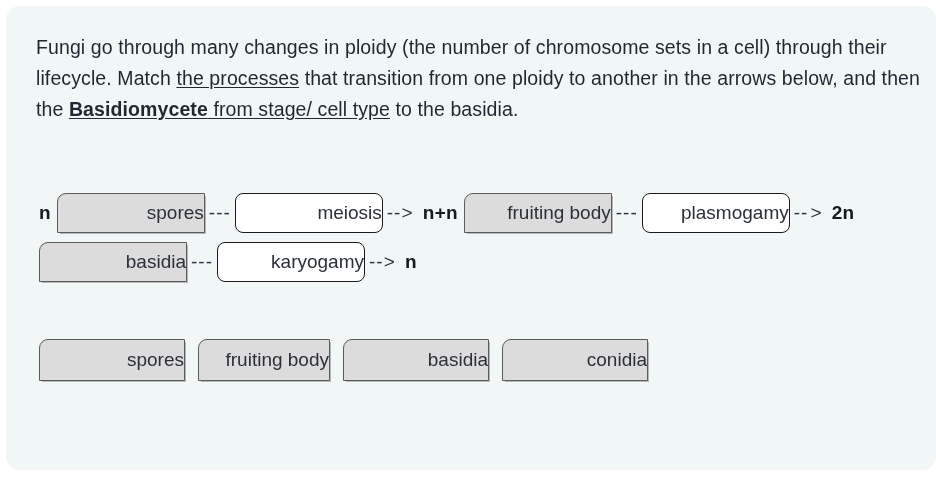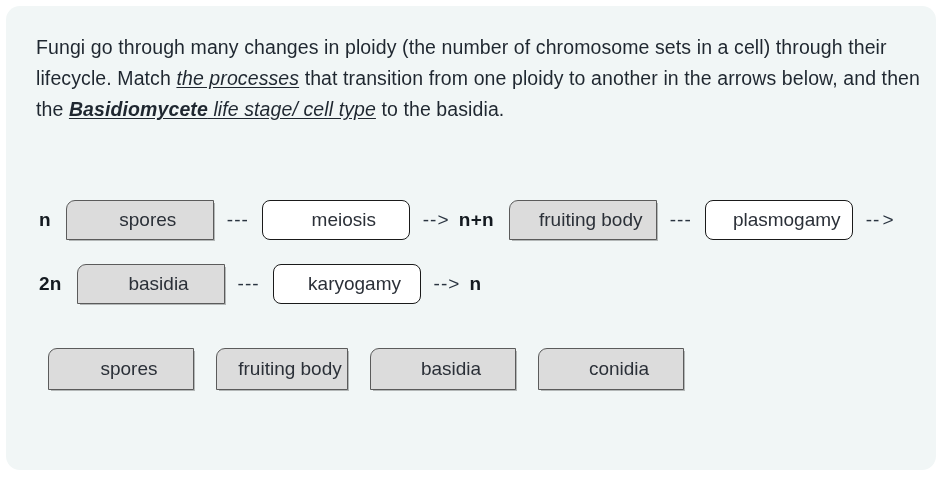--- a/index.html
+++ b/index.html
@@ -30,21 +30,21 @@
   .prompt {
     position: absolute;
     left: 30px;
     top: 26px;
     width: 890px;
     font-size: 19.5px;
     line-height: 31px;
     color: #1f2730;
     letter-spacing: .1px;
   }
-  .prompt .u { text-decoration: underline; text-underline-offset: 2px; font-style: italic; }
+  .prompt .u { text-decoration: underline; text-underline-offset: 2px; }
   .prompt .b { font-weight: bold; margin-top: 9px; }
 
   
   .flow {
     position: absolute;
     left: 30px;
     top: 182px;
     width: 892px;
     font-size: 19px;
     line-height: 48px;
@@ -67,25 +67,25 @@
     padding: 0 1px;
     font-family: "Liberation Sans", sans-serif;
   }
 
   
   .tok {
     display: inline-block;
     box-sizing: border-box;
     height: 40px;
     line-height: 38px;
-    text-align: center;
+    text-align: right;
     font-size: 19px;
     color: #2b3038;
     vertical-align: middle;
-    margin: 12px;
+    margin: 3px;
     padding-left: 16px;
   }
   .tok.proc {                 
     background: #ffffff;
     border: 1px solid #1a1a1a;
     border-radius: 8px;
   }
   .tok.stage {                
     background: #dcdcdc;
     border: 1px solid #5b5b5b;
@@ -121,21 +121,21 @@
   .b-fruiting   { width: 132px; }
   .b-basidia    { width: 146px; }
   .b-conidia    { width: 146px; }
 </style>
 </head>
 <body>
 
 <div class="question-card">
 
   <div class="prompt">
-    <span>Fungi go through many changes in ploidy (the number of chromosome sets in a cell) through their lifecycle. Match </span><span class="u">the processes</span><span> that transition from one ploidy to another in the arrows below, and then the </span><span class="u b">Basidiomycete</span><span class="u"> life stage/ cell type</span><span> to the basidia.</span>
+    <span>Fungi go through many changes in ploidy (the number of chromosome sets in a cell) through their lifecycle. Match </span><span class="u">the processes</span><span> that transition from one ploidy to another in the arrows below, and then the </span><span class="u b">Basidiomycete</span><span class="u"> from stage/ cell type</span><span> to the basidia.</span>
   </div>
 
   <div class="flow">
 
     <span class="ploidy">n</span><span class="tok stage w-spores">spores</span><span class="sep">---</span><span class="tok proc w-meiosis-a">meiosis</span><span class="sep">--&gt;</span>
     <span class="ploidy">n+n</span><span class="tok stage w-fruiting">fruiting body</span><span class="sep">---</span><span class="tok proc w-plasmo-a">plasmogamy</span><span class="sep">--</span><span class="sep">&gt;</span>
     <span class="ploidy">2n</span><span class="tok stage w-basidia">basidia</span><span class="sep">---</span><span class="tok proc w-karyogamy">karyogamy</span><span class="sep">--&gt;</span>
     <span class="ploidy">n</span>
   </div>
 

